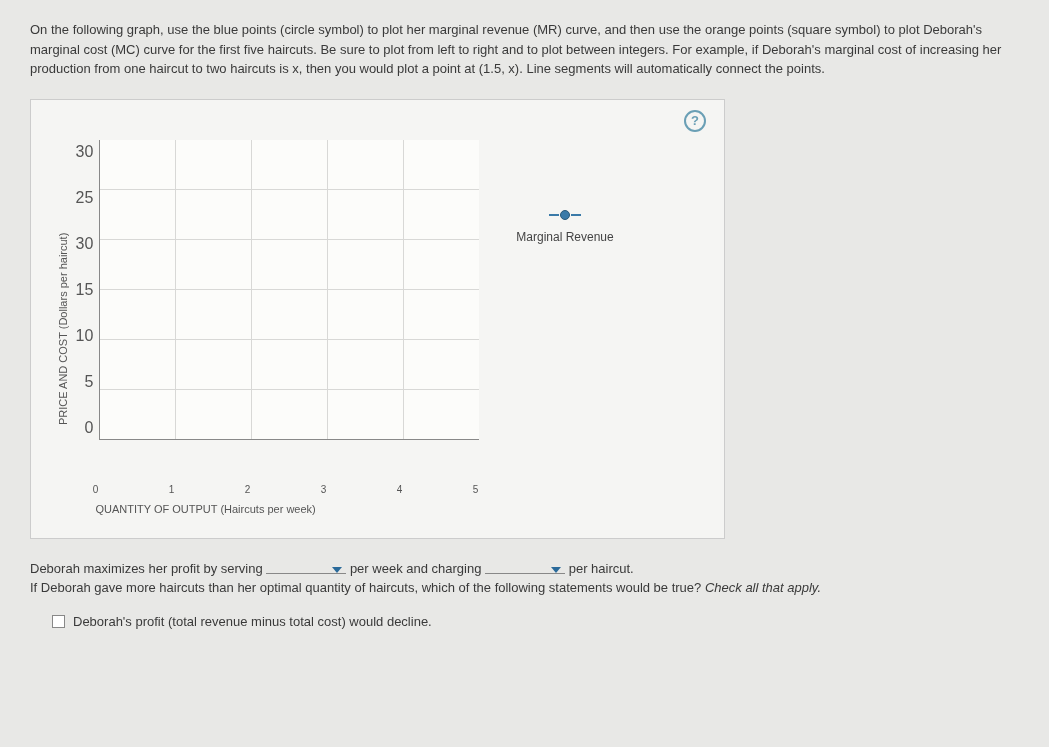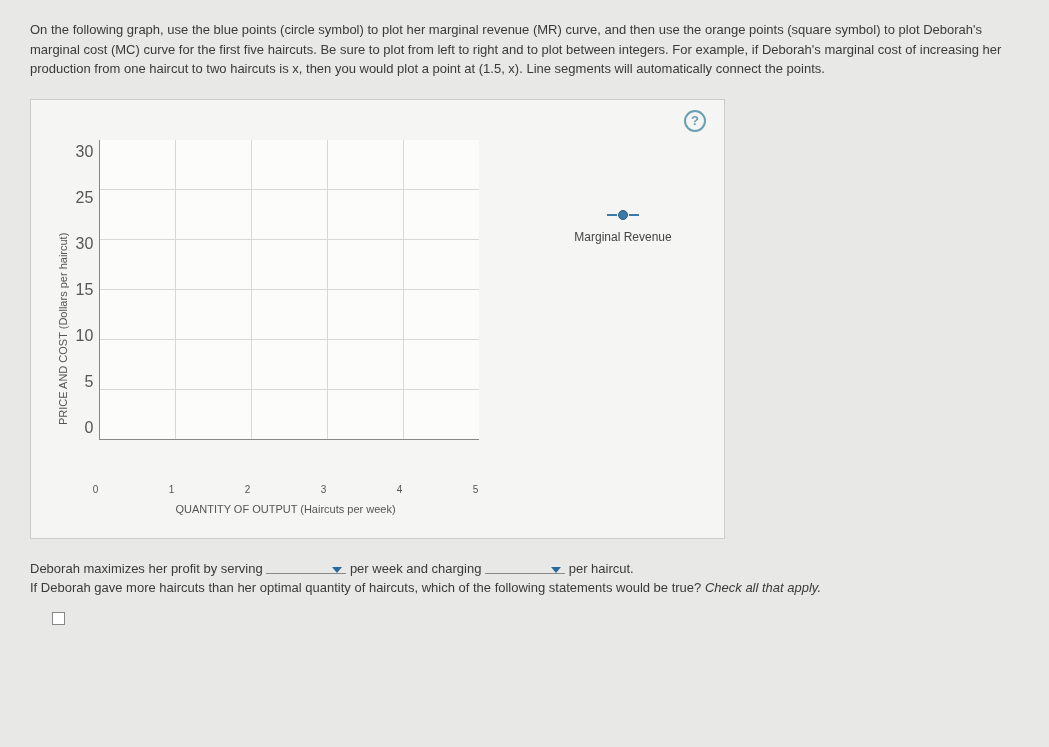--- a/index.html
+++ b/index.html
@@ -95,29 +95,28 @@
       font-size: 10px;
       color: #555;
       padding-top: 4px;
     }
     .x-ticks span {
       width: 0;
       display: flex;
       justify-content: center;
     }
     .xlabel {
-      text-align: center;
       width: 380px;
       margin-left: 20px;
       font-size: 11px;
       color: #555;
       padding-top: 4px;
     }
     .legend {
-      margin-left: 95px;
+      margin-left: 37px;
       display: flex;
       flex-direction: column;
       justify-content: flex-start;
       gap: 30px;
       padding-top: 70px;
       font-size: 12px;
       color: #444;
     }
     .legend-item {
       display: flex;
@@ -278,13 +277,14 @@
   </span>
   <span> per haircut.</span>
 </div>
 
 <div class="check-question">
   <span>If Deborah gave more haircuts than her optimal quantity of haircuts, which of the following statements would be true? </span><em>Check all that apply.</em>
 </div>
 
 <div class="checkbox-row">
   <div class="checkbox"></div>
+  <span>Deborah's profit (total revenue minus total cost) would decline.</span>
 </div>
 
 </body></html>

